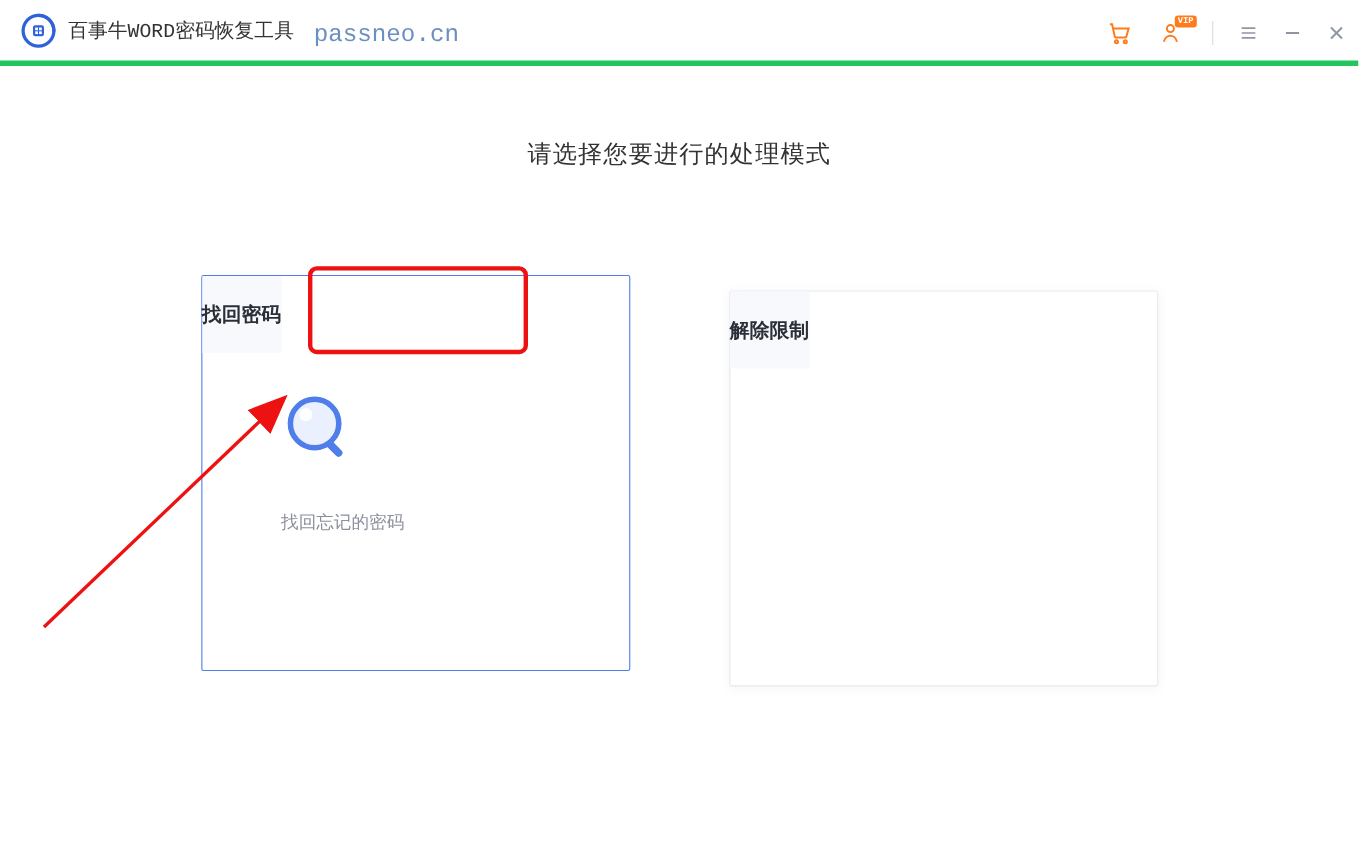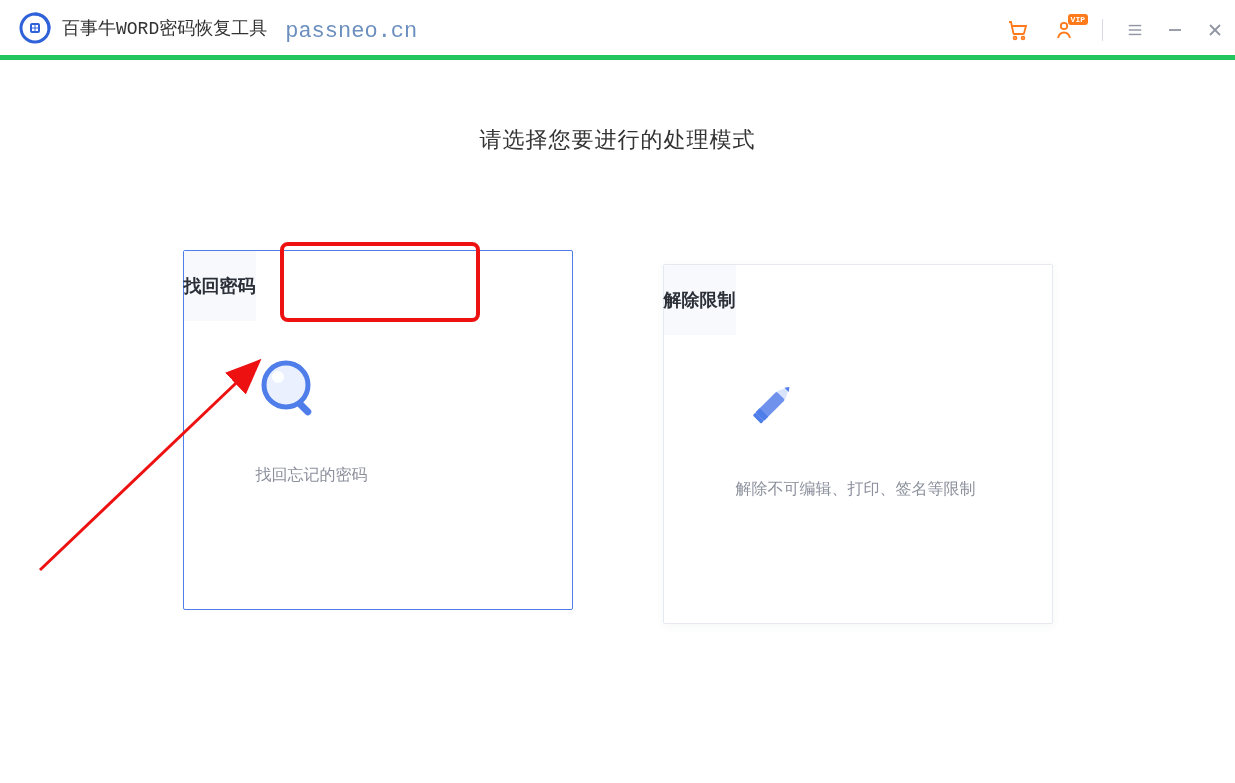--- a/index.html
+++ b/index.html
@@ -109,34 +109,20 @@
             <circle cx="22" cy="22" r="6" fill="#ffffff" opacity="0.9"></circle>
             <rect x="44" y="44" width="18" height="7" rx="3.5" fill="#4f7de9" transform="rotate(45 44 44)"></rect>
           </svg>
         </div>
         <div class="card-desc">找回忘记的密码</div>
       </div>
     </div>
 
     <div class="card">
       <div class="card-header">解除限制</div>
-      <div class="card-body">
-        <div class="card-icon">
-          <svg width="70" height="70" viewBox="0 0 70 70">
-            <g transform="rotate(-45 35 35)">
-              <rect x="18" y="30" width="30" height="12" rx="2" fill="#6f93ec"></rect>
-              <rect x="18" y="30" width="6" height="12" fill="#4f7de9"></rect>
-              <polygon points="48,30 60,36 48,42" fill="#d9e4fb"></polygon>
-              <polygon points="56,33 60,36 56,39" fill="#4f7de9"></polygon>
-              <rect x="14" y="30" width="4" height="12" rx="1.5" fill="#4f7de9"></rect>
-            </g>
-          </svg>
-        </div>
-        <div class="card-desc">解除不可编辑、打印、签名等限制</div>
-      </div>
     </div>
 
   </div>
 </div>
 
 <div class="highlight-box"></div>
 
 <svg class="arrow-svg" width="260" height="280">
   <defs>
     <marker id="ah" markerWidth="12" markerHeight="12" refX="9" refY="5" orient="auto">

